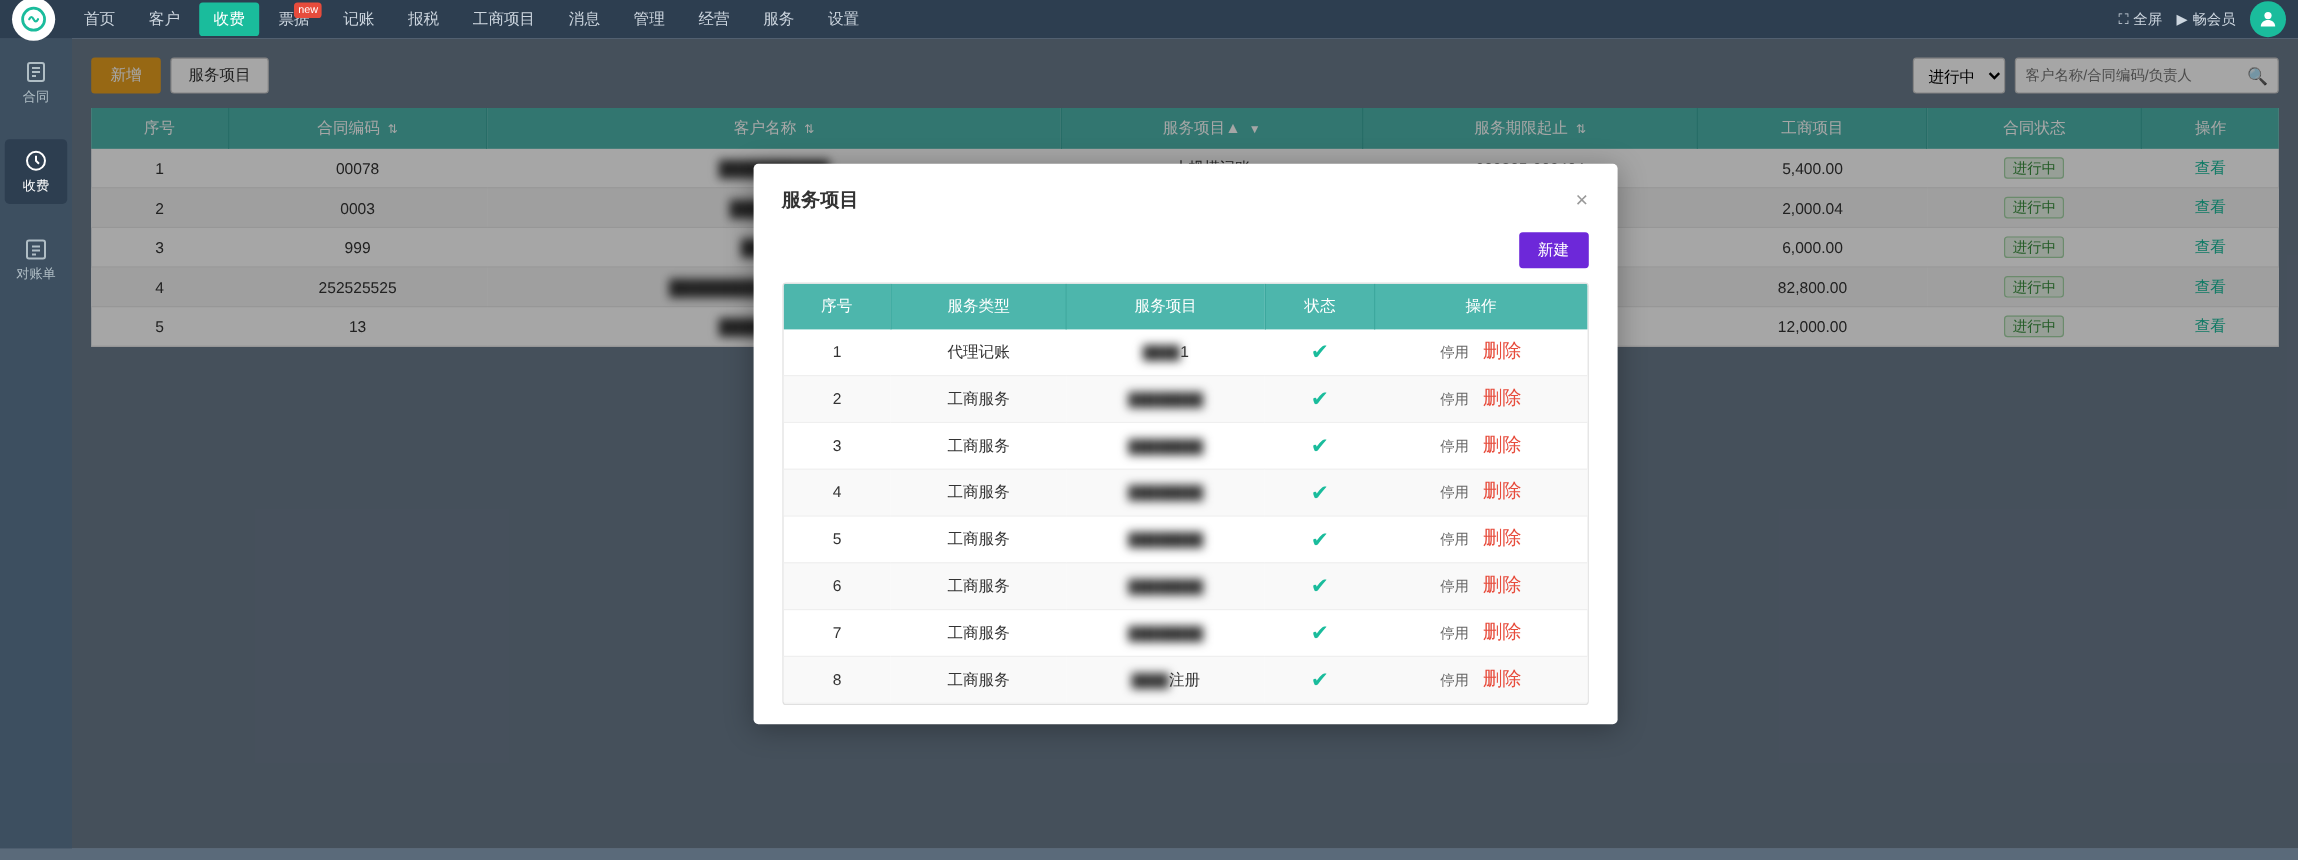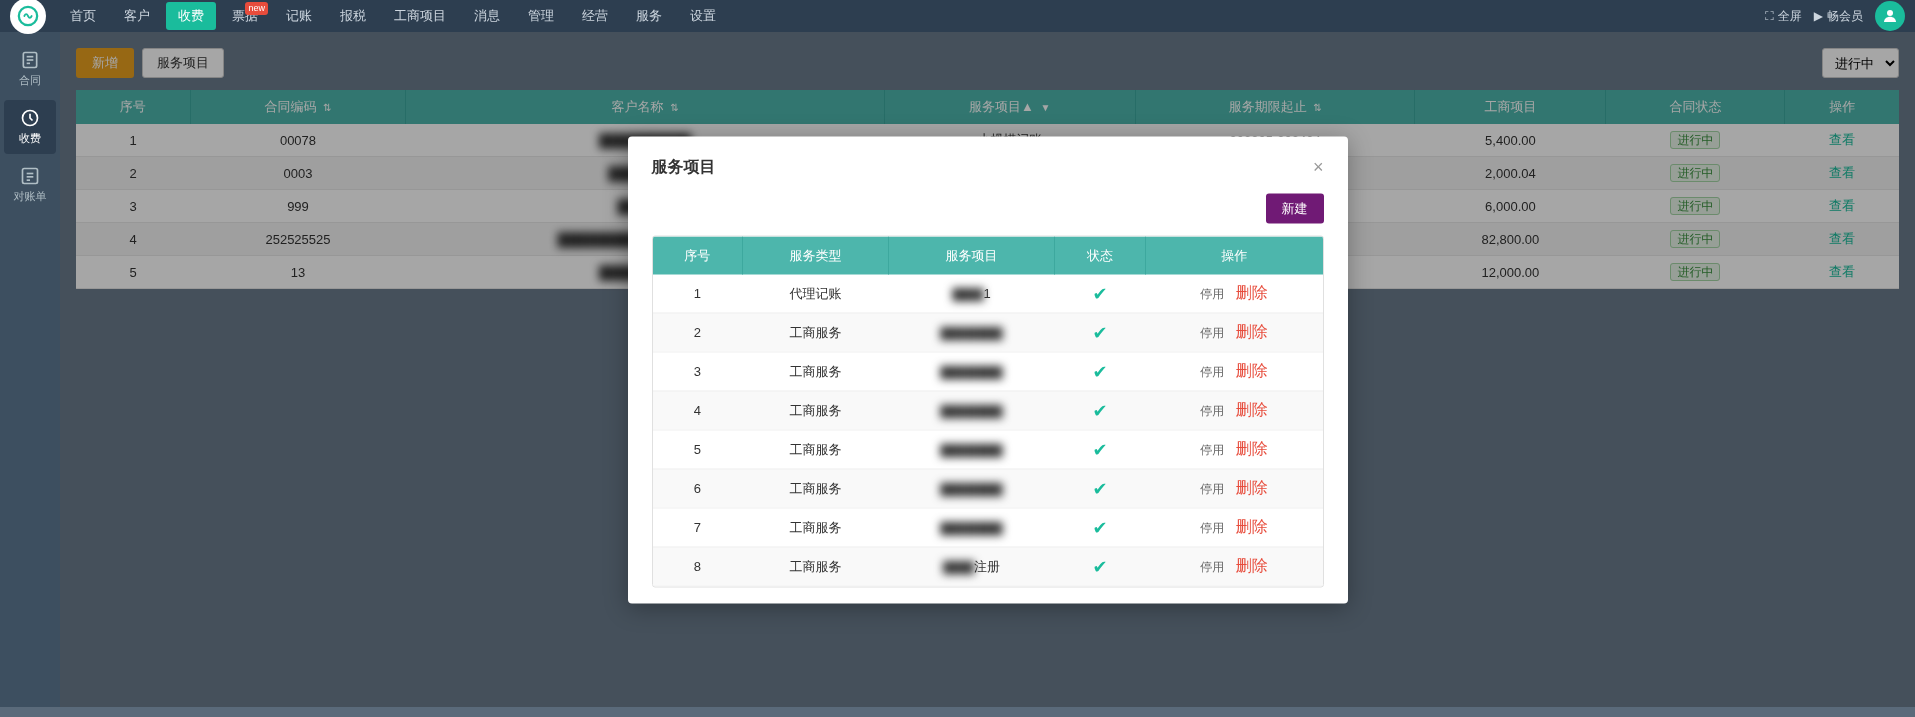--- a/index.html
+++ b/index.html
@@ -75,21 +75,21 @@
     }
 
     
     .sidebar {
       width: 60px;
       background: #3d4f60;
       display: flex;
       flex-direction: column;
       align-items: center;
       padding-top: 10px;
-      gap: 4px;
+      gap: 20px;
     }
     .sidebar-item {
       width: 52px;
       padding: 8px 4px;
       display: flex;
       flex-direction: column;
       align-items: center;
       gap: 3px;
       border-radius: 4px;
       cursor: pointer;
@@ -254,21 +254,21 @@
       color: #999;
       font-size: 18px;
       line-height: 1;
     }
     .modal-toolbar {
       display: flex;
       justify-content: flex-end;
       margin-bottom: 12px;
     }
     .btn-modal-new {
-      background: #701a75;
+      background: #6d28d9;
       color: #fff;
       border: none;
       padding: 6px 16px;
       border-radius: 3px;
       cursor: pointer;
       font-size: 13px;
     }
 
     
     .modal-table-wrap {
@@ -404,20 +404,24 @@
     <div class="toolbar">
       <button class="btn-new-primary">新增</button>
       <button class="btn-service-item">服务项目</button>
       <div class="toolbar-right">
         <select class="status-select">
           <option>进行中</option>
           <option>全部</option>
           <option>已结束</option>
           <option>未开始</option>
         </select>
+        <div class="search-input-wrap">
+          <input type="text" placeholder="客户名称/合同编码/负责人" style="">
+          <span class="search-icon">🔍</span>
+        </div>
       </div>
     </div>
 
     <table class="main-table">
       <thead>
         <tr>
           <th>序号</th>
           <th class="sortable">合同编码 <span class="sort-icon">⇅</span></th>
           <th class="sortable">客户名称 <span class="sort-icon">⇅</span></th>
           <th class="sortable">服务项目▲ <span class="sort-icon">▼</span></th>

